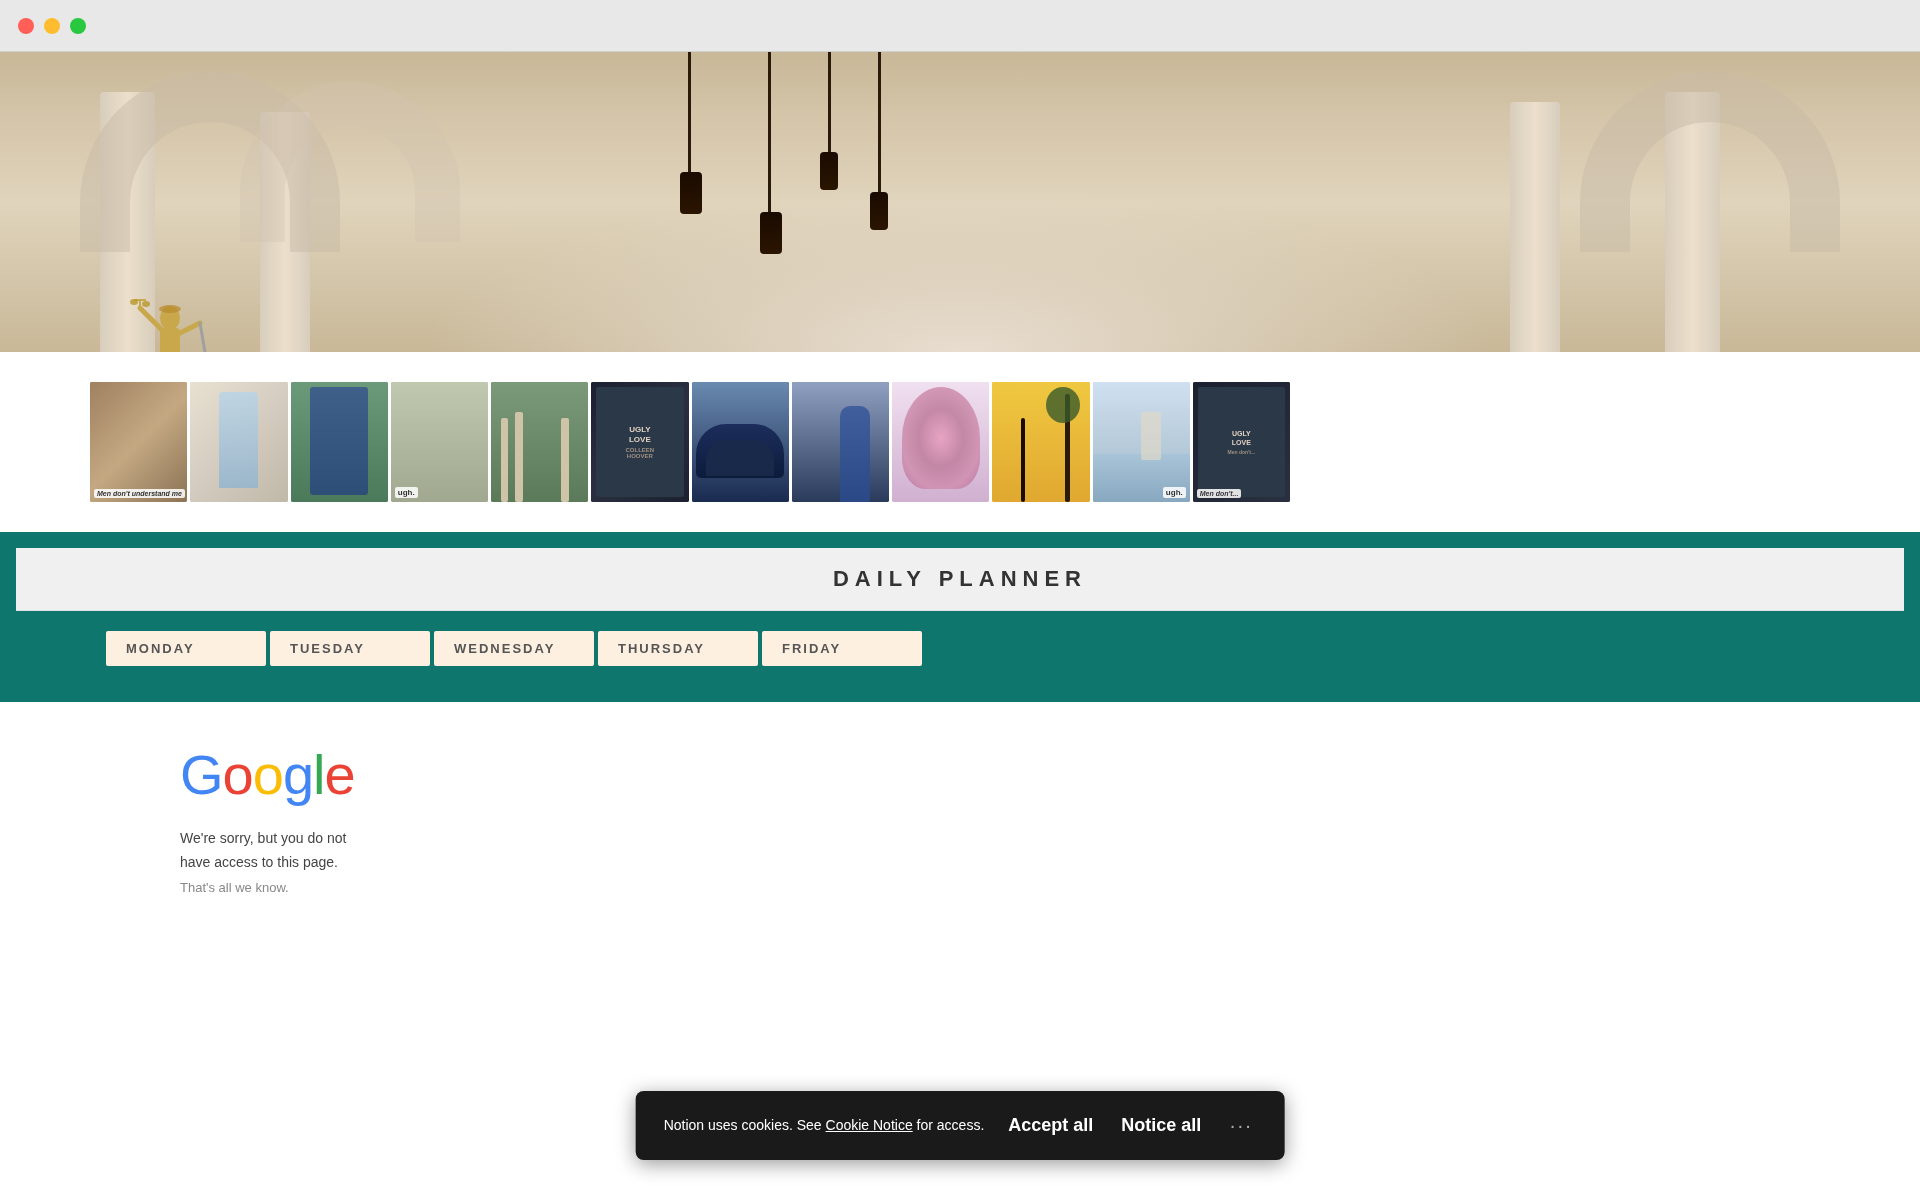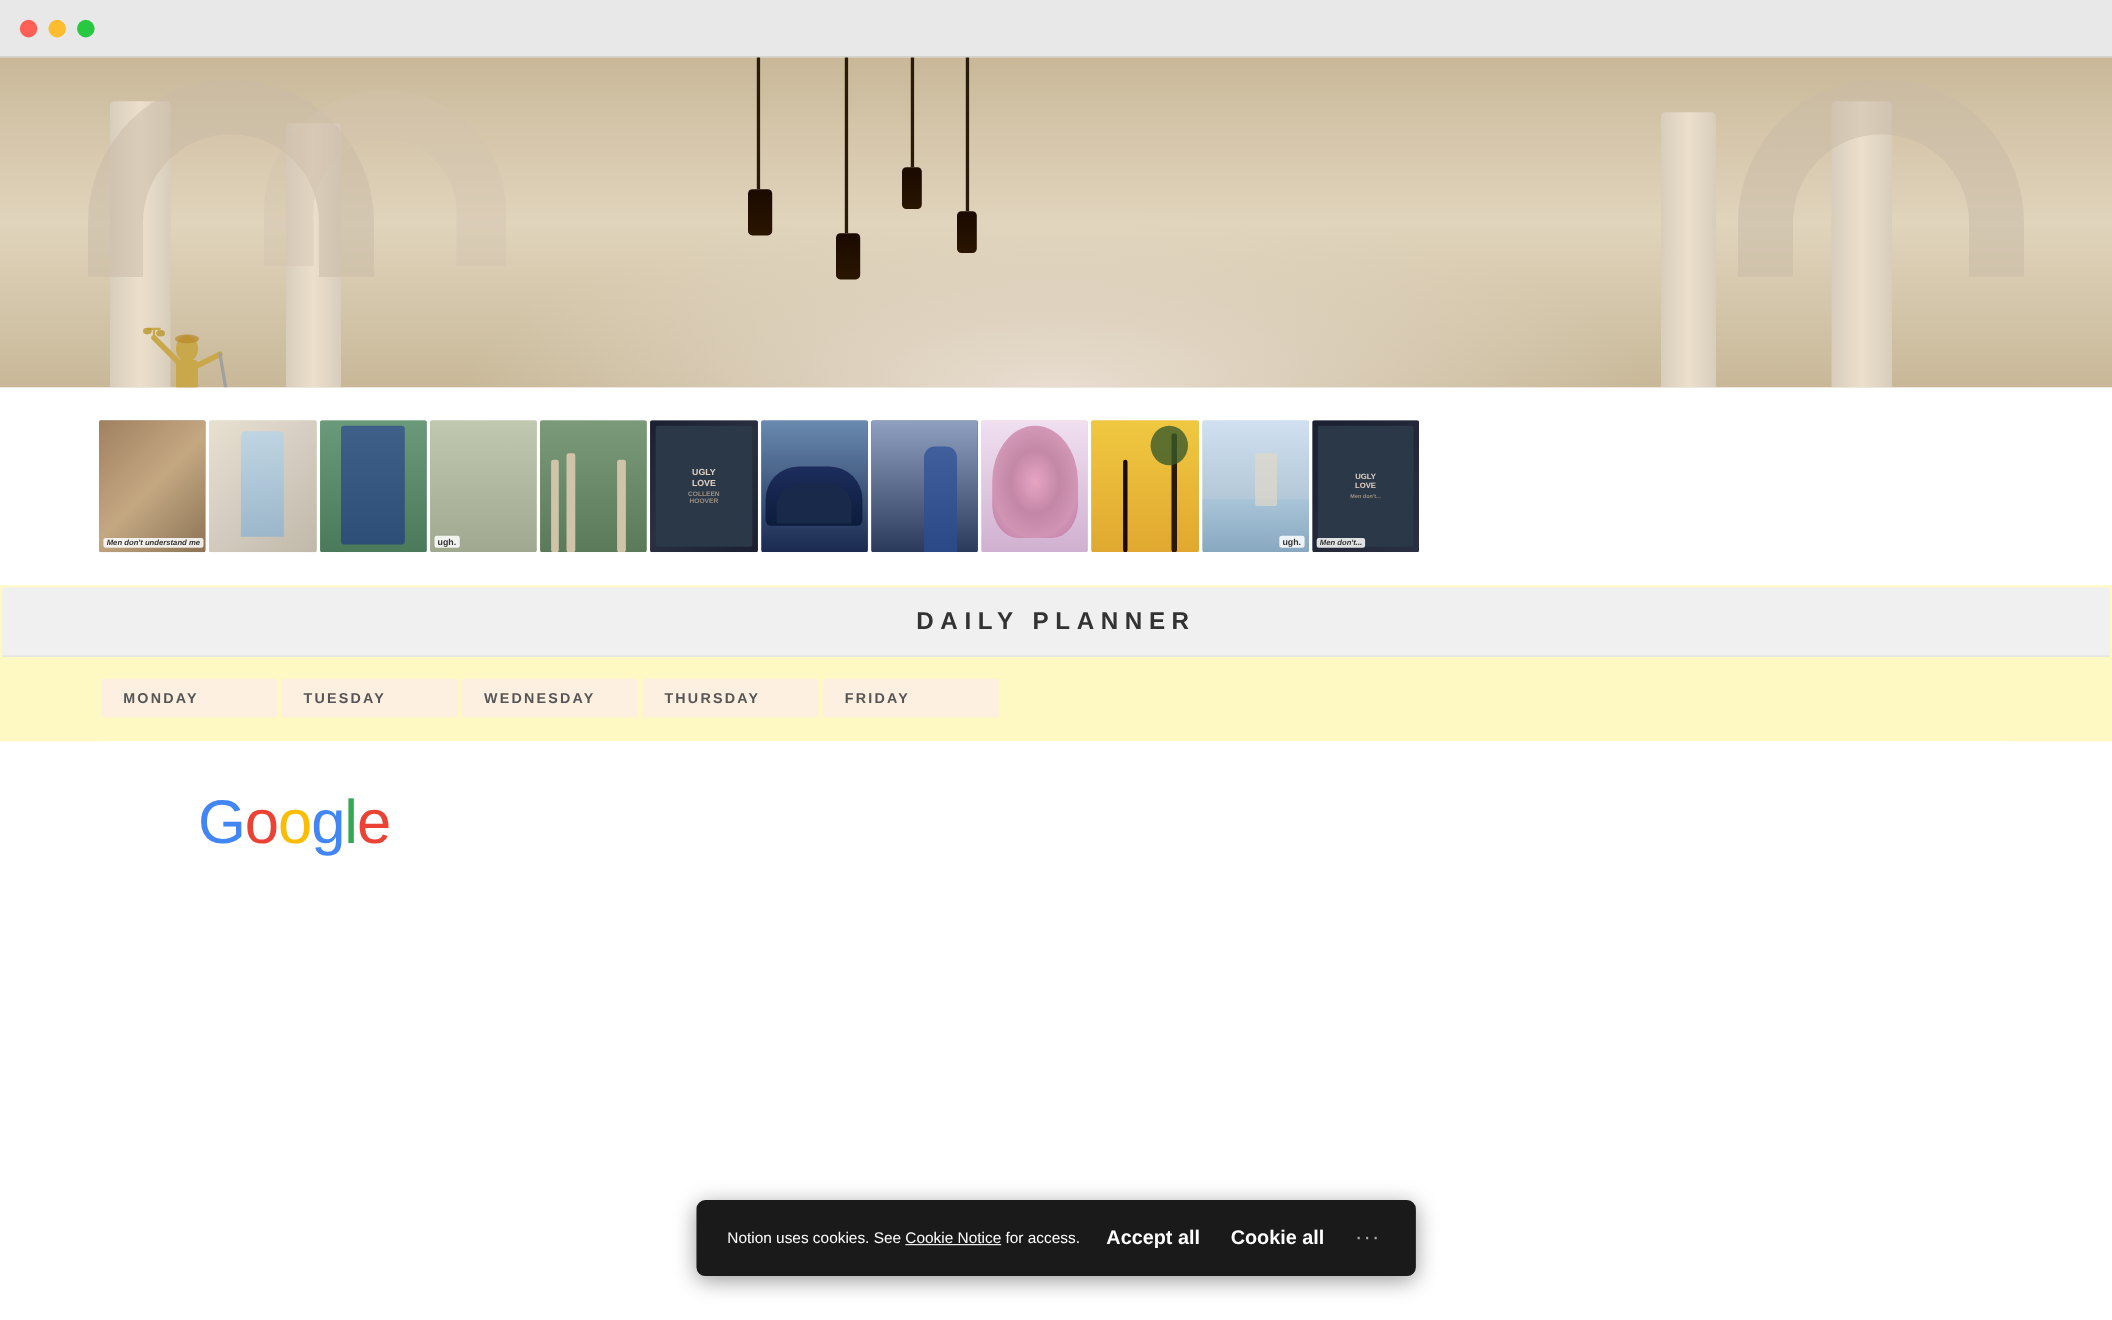--- a/index.html
+++ b/index.html
@@ -131,22 +131,22 @@
     
     .photo-1 { background: linear-gradient(135deg, #8b7355 0%, #a08060 50%, #c4a882 100%); }
     .photo-2 { background: linear-gradient(135deg, #e8e0d0 0%, #d4ccc0 50%, #c0b8a8 100%); }
 
     
     .planner-section {
       margin-top: 30px;
       margin-left: -90px;
       margin-right: -90px;
       width: calc(100% + 180px);
-      background: #fef9c3;
-      padding: 2px;
+      background: #0f766e;
+      padding: 16px;
     }
 
     .planner-header {
       background: #f0f0f0;
       text-align: center;
       padding: 18px 0;
       font-size: 22px;
       font-weight: 700;
       letter-spacing: 6px;
       color: #333;
@@ -459,26 +459,31 @@
 
     <div class="error-section">
       <div class="google-logo">
         <span class="g-blue">G</span>
           <span class="g-red">o</span>
           <span class="g-yellow">o</span>
           <span class="g-blue">g</span>
           <span class="g-green">l</span>
           <span class="g-red">e</span>
       </div>
+      <div class="error-description">
+        <p>We're sorry, but you do not</p>
+        <p>have access to this page.</p>
+        <p class="error-note">That's all we know.</p>
+      </div>
     </div>
 
   </div>
 
 </div>
 
 <div class="cookie-banner">
   <span class="cookie-text">
     <span>Notion uses cookies. See </span><span class="cookie-link">Cookie Notice</span><span> for access.</span>
   </span>
   <button class="cookie-btn">Accept all</button>
-  <button class="cookie-btn">Cookie all</button>
+  <button class="cookie-btn">Notice all</button>
   <span class="cookie-more">···</span>
 </div>
 
 </body></html>

